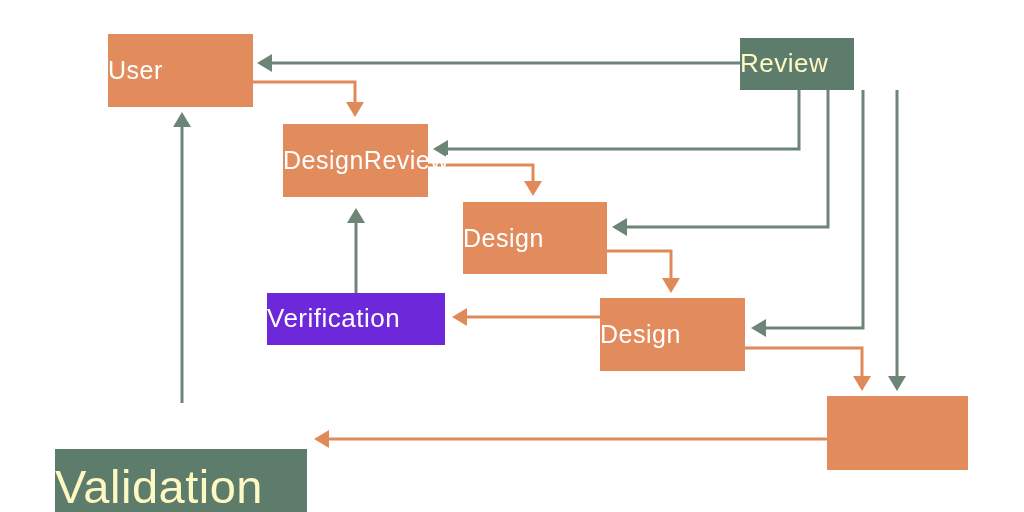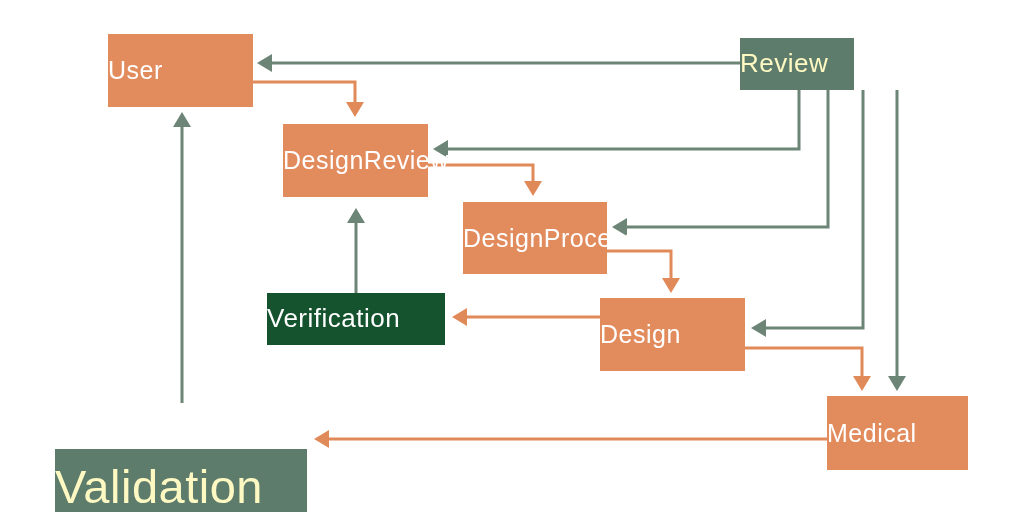--- a/index.html
+++ b/index.html
@@ -71,31 +71,29 @@
   <div id="node-layer">
       <div class="node" style="left: 108px; top: 34px; width: 145px; height: 73px; font-size: 25px; background: rgb(226, 140, 94); color: rgb(255, 255, 255);">
         <div>User</div>
       </div>
       <div class="node" style="left: 283px; top: 124px; width: 145px; height: 73px; font-size: 25px; background: rgb(226, 140, 94); color: rgb(255, 255, 255);">
         <div>Design</div>
         <div>Review</div>
       </div>
       <div class="node" style="left: 463px; top: 202px; width: 144px; height: 72px; font-size: 25px; background: rgb(226, 140, 94); color: rgb(255, 255, 255);">
         <div>Design</div>
-        <div>Process</div>
       </div>
       <div class="node" style="left: 600px; top: 298px; width: 145px; height: 73px; font-size: 25px; background: rgb(226, 140, 94); color: rgb(255, 255, 255);">
         <div>Design</div>
       </div>
       <div class="node" style="left: 827px; top: 396px; width: 141px; height: 74px; font-size: 25px; background: rgb(226, 140, 94); color: rgb(255, 255, 255);">
-        <div>Medical</div>
       </div>
       <div class="node" style="left: 740px; top: 38px; width: 114px; height: 52px; font-size: 26px; background: rgb(94, 124, 107); color: #fef9c3;">
         <div>Review</div>
       </div>
-      <div class="node" style="left: 267px; top: 293px; width: 178px; height: 52px; font-size: 26px; background: #14532d; color: rgb(255, 255, 255);">
+      <div class="node" style="left: 267px; top: 293px; width: 178px; height: 52px; font-size: 26px; background: #6d28d9; color: rgb(255, 255, 255);">
         <div>Verification</div>
       </div>
       <div class="node" style="left: 55px; top: 403px; width: 252px; height: 75px; font-size: 47px; background: rgb(94, 124, 107); color: #fef9c3; margin-top: 46px;">
         <div>Validation</div>
       </div>
     </div>
 </div>
 
 </body></html>

